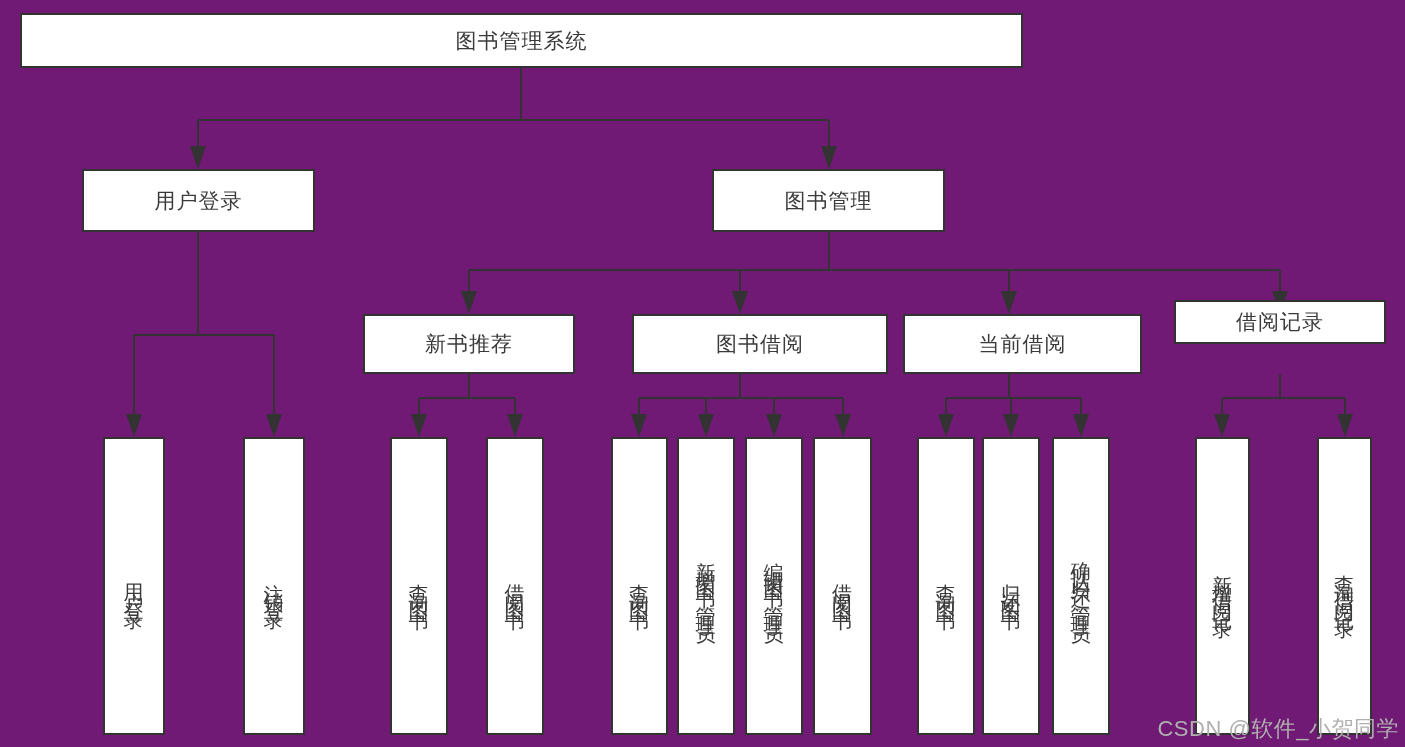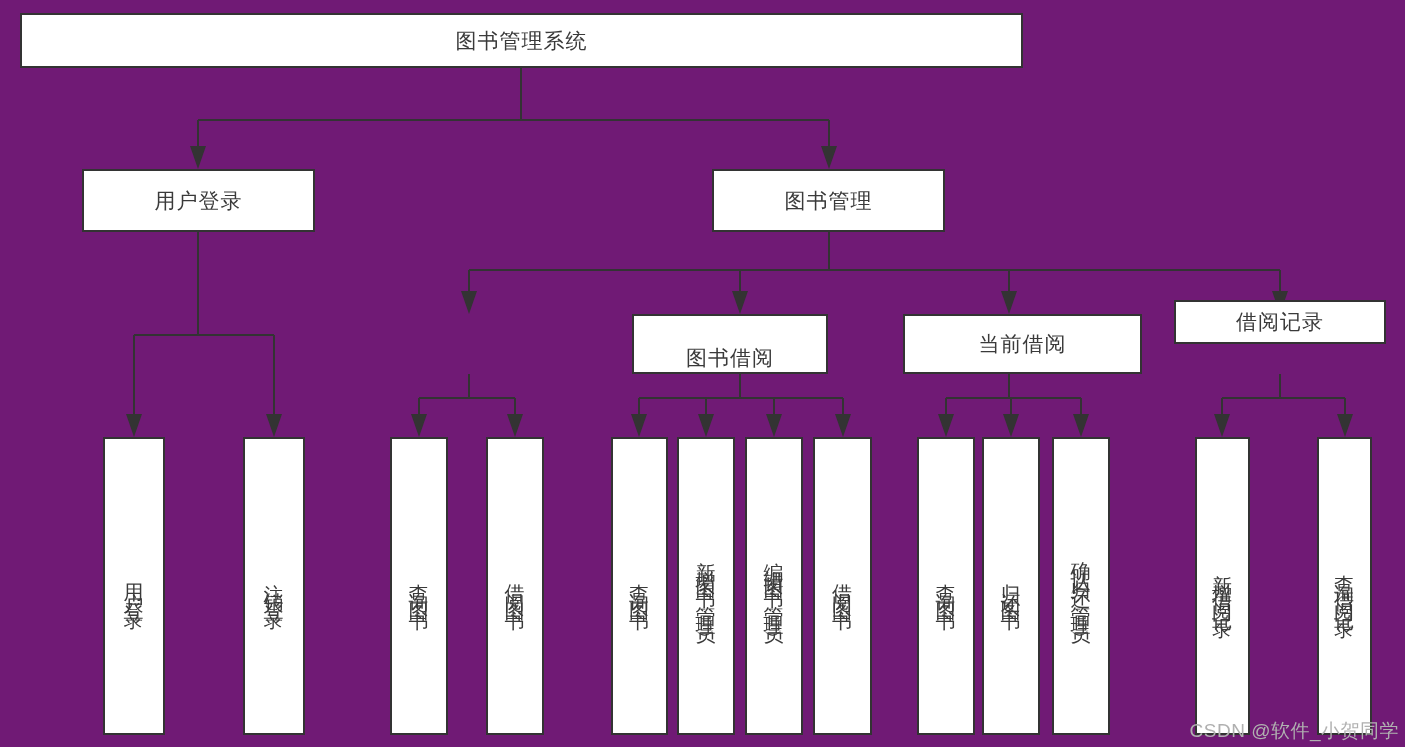--- a/index.html
+++ b/index.html
@@ -35,21 +35,21 @@
     writing-mode: vertical-rl;
     text-orientation: mixed;
     letter-spacing: 9px;
     line-height: 1;
     white-space: nowrap;
   }
   .watermark {
     position: absolute;
     right: 6px;
     bottom: 3px;
-    font-size: 19px;
+    font-size: 22px;
     color: #b0b0b0;
     letter-spacing: 0.5px;
     z-index: 5;
   }
 </style>
 </head>
 <body>
 
 <div class="canvas">
 
@@ -89,21 +89,24 @@
     <span>图书管理系统</span>
   </div>
 
   <div class="box h" style="left:82px; top:169px; width:233px; height:63px;">
     <span>用户登录</span>
   </div>
   <div class="box h" style="left:712px; top:169px; width:233px; height:63px;text-align:center;">
     <span>图书管理</span>
   </div>
 
-  <div class="box h" style="left:632px; top:314px; width:196px; height:60px;align-items:flex-end;">
+  <div class="box h" style="left:363px; top:314px; width:212px; height:60px;">
+    <span>新书推荐</span>
+  </div>
+  <div class="box h" style="left:632px; top:314px; width:256px; height:60px;">
     <span>图书借阅</span>
   </div>
   <div class="box h" style="left:903px; top:314px; width:239px; height:60px;">
     <span>当前借阅</span>
   </div>
   <div class="box h" style="left:1174px; top:300px; width:212px; height:44px;text-align:center;">
     <span>借阅记录</span>
   </div>
 
   <div class="box v" style="left:103px; top:437px; width:62px; height:298px;">

